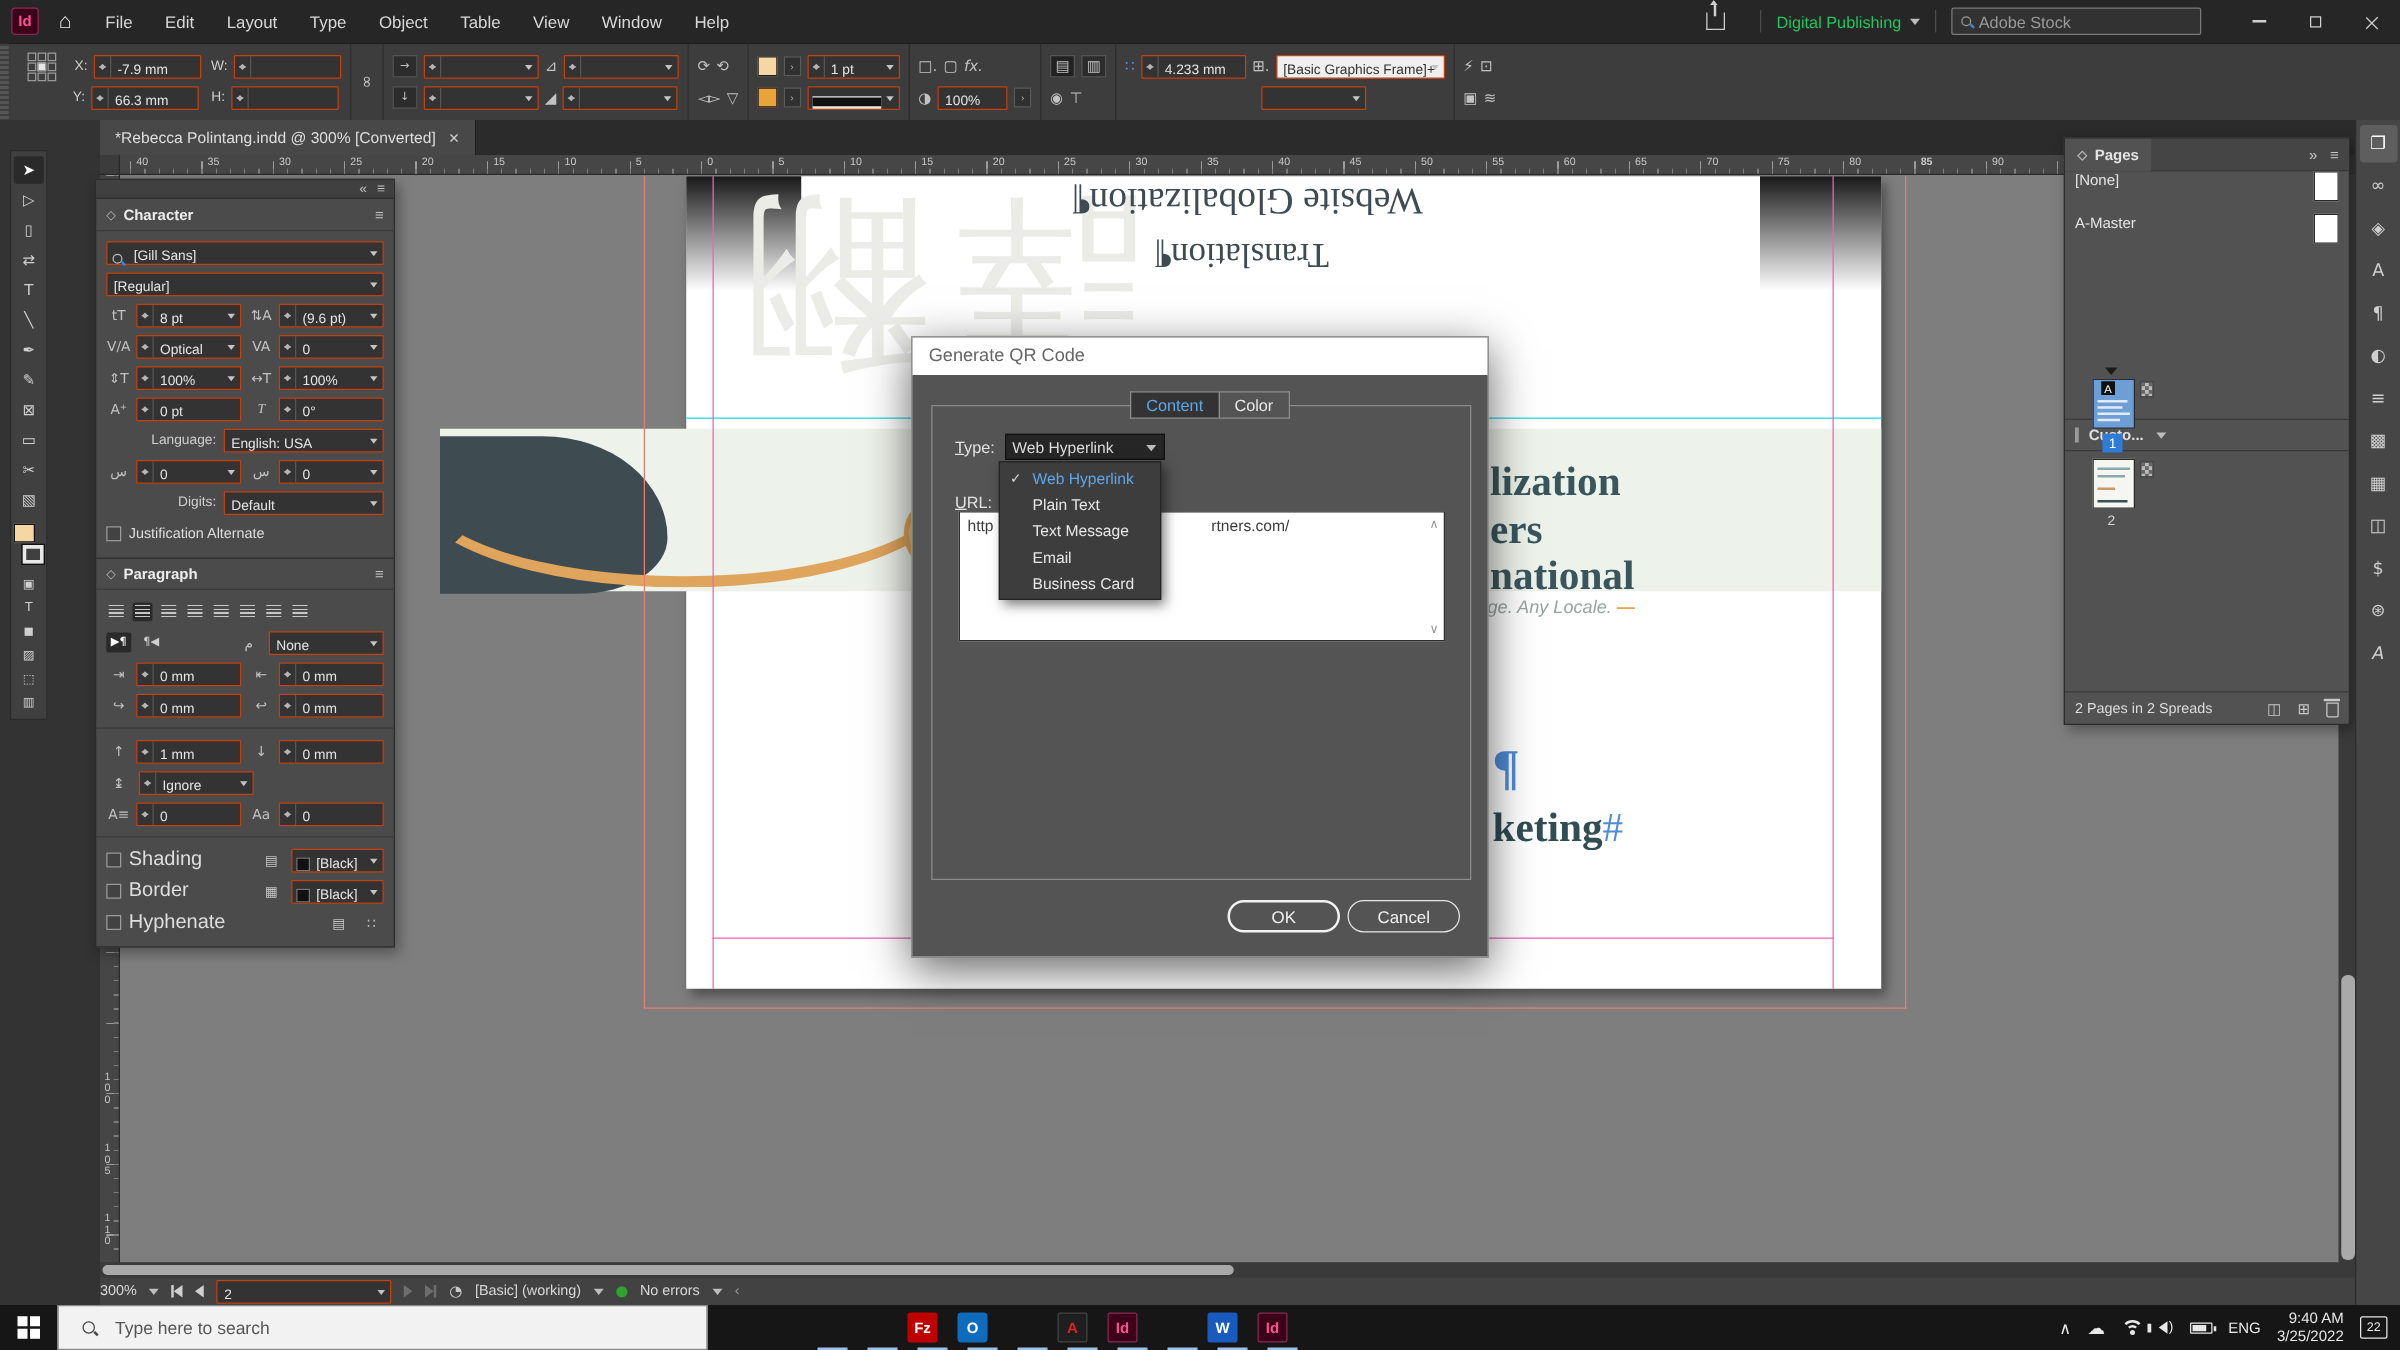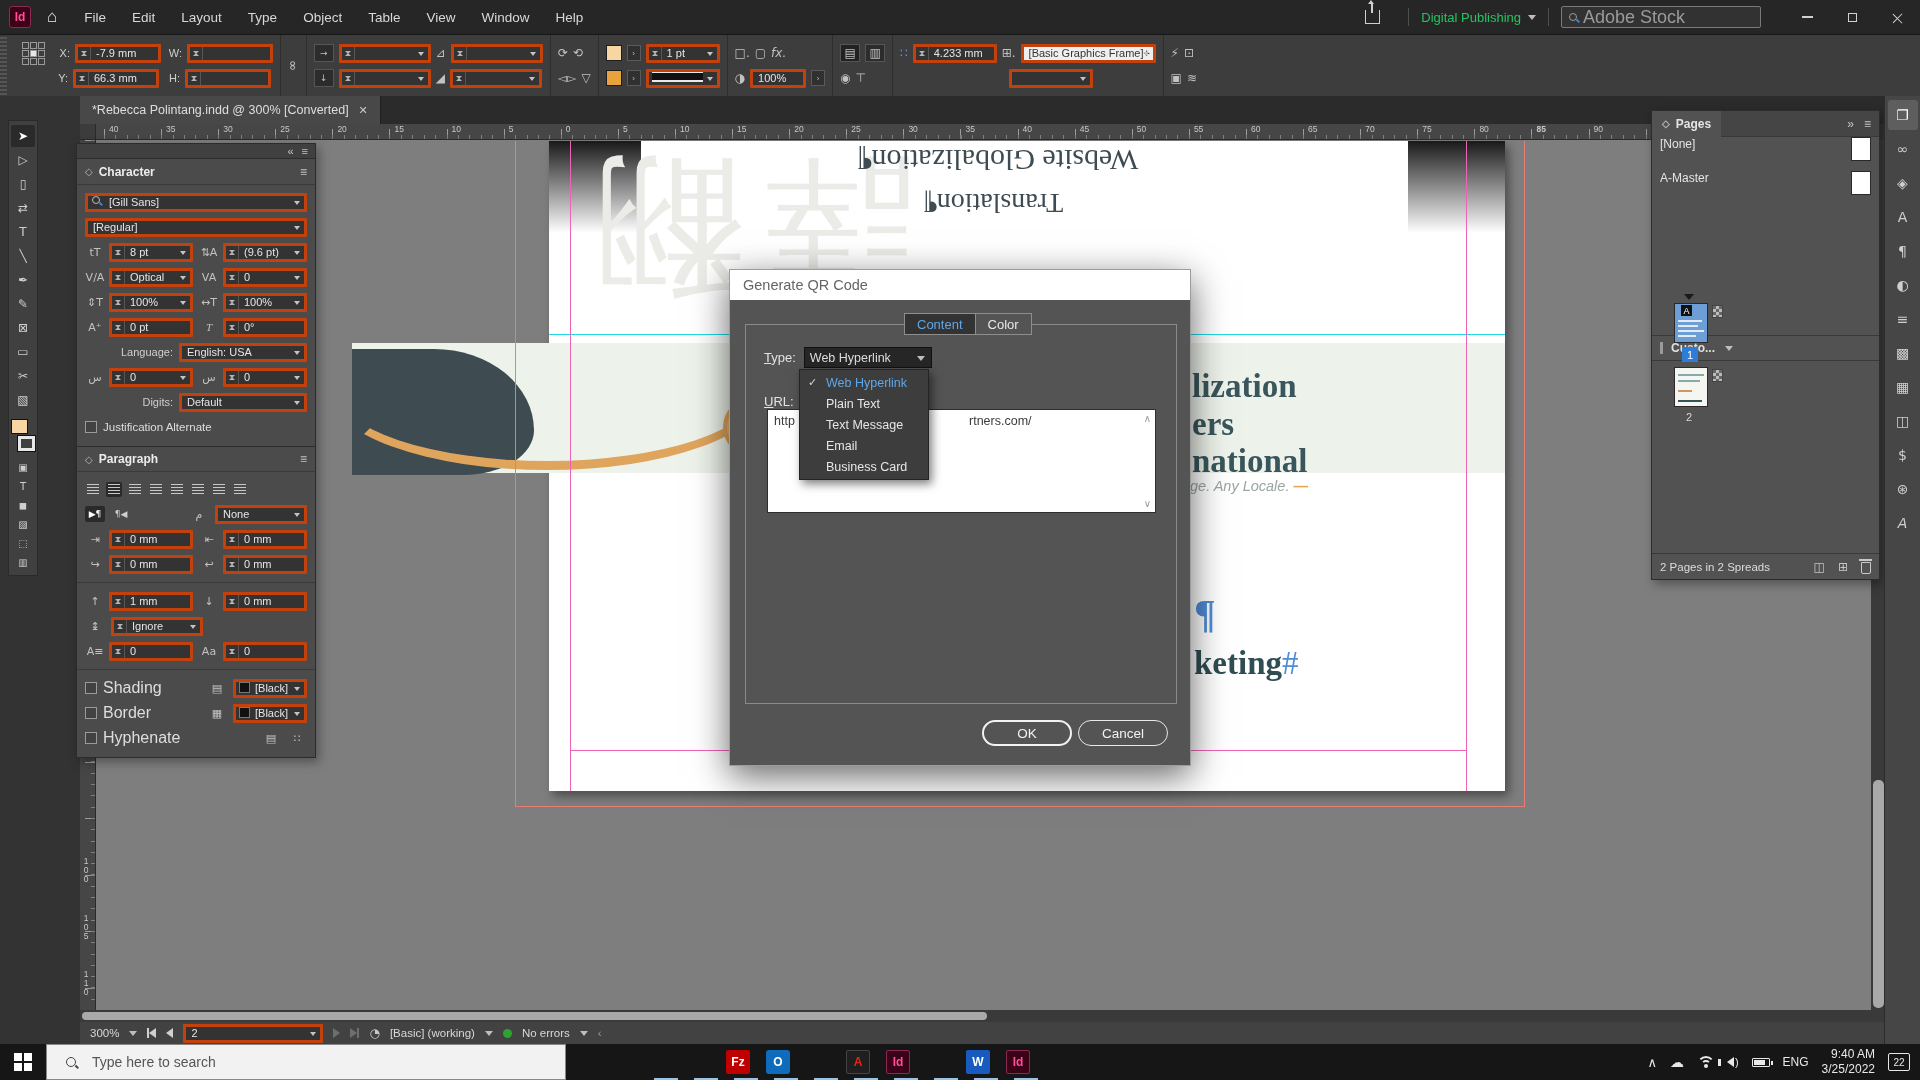--- a/index.html
+++ b/index.html
@@ -16,41 +16,41 @@
   #homeicon{margin:0 14px 0 16px;font-size:17px;color:#e8e8e8}
   .menu{padding:0 13px;height:34px;display:flex;align-items:center}
   #menubar-right{margin-left:auto;display:flex;align-items:center;height:34px}
   #shareicon{width:15px;height:14px;border:1.5px solid #cfcfcf;border-top:none;position:relative;margin-right:16px}
   #shareicon::after{content:"";position:absolute;left:4.5px;top:-7px;width:2px;height:10px;background:#cfcfcf}
   #shareicon::before{content:"";position:absolute;left:2px;top:-7px;border:3.5px solid transparent;border-bottom:4px solid #cfcfcf;transform:translateY(-6px)}
   .vsep{width:1px;height:18px;background:#4d4d4d;margin:0 12px}
   #workspace{font-size:13px;color:#22c55e}
   .chev{display:inline-block;margin-left:7px;border:4px solid transparent;border-top:5px solid #bdbdbd;transform:translateY(2px)}
   #stockbox{width:200px;height:22px;border:1px solid #7a7a7a;background:#323232;border-radius:2px;
-    display:flex;align-items:center;color:#9a9a9a;font-size:18px;margin-right:24px}
+    display:flex;align-items:center;color:#9a9a9a;font-size:13px;margin-right:24px}
   .mag{width:8px;height:8px;border:1.5px solid #9a9a9a;border-radius:50%;position:relative;margin:0 6px 0 7px}
   .mag::after{content:"";position:absolute;left:6px;top:6px;width:4px;height:1.5px;background:#4a7fd0;transform:rotate(45deg)}
   .winbtn{width:45px;height:34px;display:flex;align-items:center;justify-content:center;color:#d0d0d0}
   .mini{width:11px;height:1.5px;background:#d0d0d0}
   .rest{width:9px;height:9px;border:1.2px solid #d0d0d0}
   .xx{position:relative;width:11px;height:11px}
   .xx::before,.xx::after{content:"";position:absolute;left:5px;top:0;width:1.4px;height:13px;background:#d0d0d0}
   .xx::before{transform:rotate(45deg)}.xx::after{transform:rotate(-45deg)}
 
   
   #controlbar{position:absolute;left:0;top:34px;width:1920px;height:62px;background:#3d3d3d;
     border-top:1px solid #171717;color:#d5d5d5;font-size:11px;display:flex}
   #grip{width:10px;height:100%;background:repeating-linear-gradient(#3d3d3d 0 2px,#555 2px 4px);width:7px;margin-right:4px}
   .cgroup{display:flex;flex-direction:column;justify-content:center;gap:4px;padding:0 7px;border-right:1px solid #2e2e2e;height:100%}
   .crow{display:flex;align-items:center;gap:5px;height:21px}
   #proxy{display:grid;grid-template-columns:repeat(3,7px);grid-template-rows:repeat(3,7px);gap:1px;margin:0 4px}
   #proxy span{border:1px solid #9a9a9a;background:transparent}
   #proxy span.c{background:#e8e8e8}
   .lab{color:#cfcfcf;font-size:11px;width:16px;text-align:right}
-  .fld{height:19px;background:#333;border:3px solid #c2410c;border-radius:1px;display:flex;align-items:flex-start;
+  .fld{height:19px;background:#333;border:1px solid #c2410c;border-radius:1px;display:flex;align-items:flex-end;
     color:#e5e5e5;font-size:11px;position:relative}
   .fld .val{padding:0 5px;white-space:nowrap}
   .spn{width:13px;align-self:stretch;border-right:1px solid #565656;position:relative;flex:none}
   .spn::before{content:"";position:absolute;left:3px;top:3px;border:3px solid transparent;border-bottom:3.5px solid #b5b5b5}
   .spn::after{content:"";position:absolute;left:3px;bottom:3px;border:3px solid transparent;border-top:3.5px solid #b5b5b5}
   .dd{padding-right:14px}
   .dd::after{content:"";position:absolute;right:4px;top:50%;margin-top:-1.5px;border:3.5px solid transparent;border-top:4.5px solid #c4c4c4}
   .ic{color:#c2c2c2;font-family:"DejaVu Sans",sans-serif;font-size:12px;text-align:center}
   .sw{width:16px;height:16px;border:1px solid #1e1e1e}
   .arrbtn{width:14px;height:16px;background:#303030;border:1px solid #5a5a5a;display:flex;align-items:center;justify-content:center;color:#bbb;font-size:8px}
@@ -105,21 +105,21 @@
   .guide-m{position:absolute;background:#ee63b8}
   .guide-r{position:absolute;background:#e87d74}
 
   #vscroll{position:absolute;left:1871px;top:140px;width:15px;height:870px;background:#3a3a3a}
   #vscroll .thumb{position:absolute;left:2px;top:640px;width:11px;height:228px;background:#a9a9a9;border-radius:5px}
   #hscroll{position:absolute;left:80px;top:1010px;width:1806px;height:12px;background:#3a3a3a}
   #hscroll .thumb{position:absolute;left:2px;top:2px;width:905px;height:8px;background:#a9a9a9;border-radius:4px}
 
   
   #statusbar{position:absolute;left:80px;top:1022px;width:1806px;height:22px;background:#424242;
-    display:flex;align-items:center;color:#d8d8d8;font-size:11.5px;gap:10px;padding-left:10px}
+    display:flex;align-items:center;color:#d8d8d8;font-size:11.5px;gap:10px;}
   .navtri{width:0;height:0;border:5px solid transparent}
   .ntl{border-right:7px solid #d0d0d0;border-left:none}
   .ntr{border-left:7px solid #d0d0d0;border-right:none}.ntr.dim{border-left-color:#6e6e6e}
   .nbar{width:2px;height:10px;background:#d0d0d0}
   #pagefield{width:140px}
   #errdot{width:9px;height:9px;border-radius:50%;background:#2fa32f}
   #preflighticon{font-family:"DejaVu Sans",sans-serif;color:#c8c8c8;font-size:12px}
 
   
   #panelwrap{position:absolute;left:76px;top:143px;width:240px;background:#4b4b4b;border:1px solid #2c2c2c;box-shadow:3px 4px 10px rgba(0,0,0,.35)}

